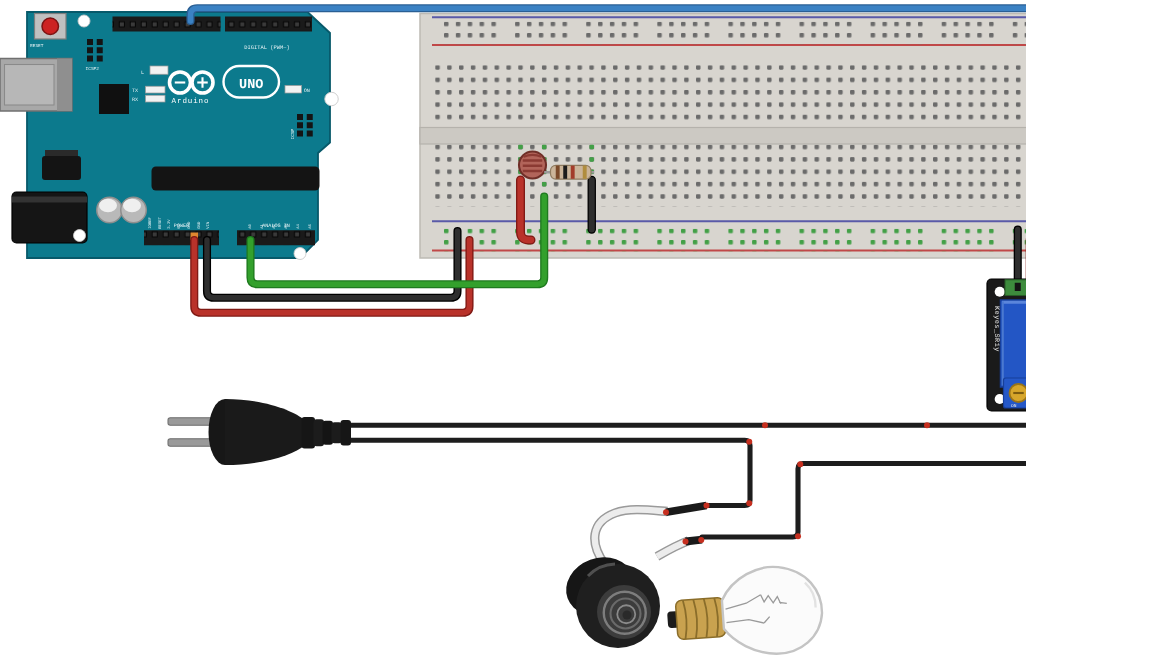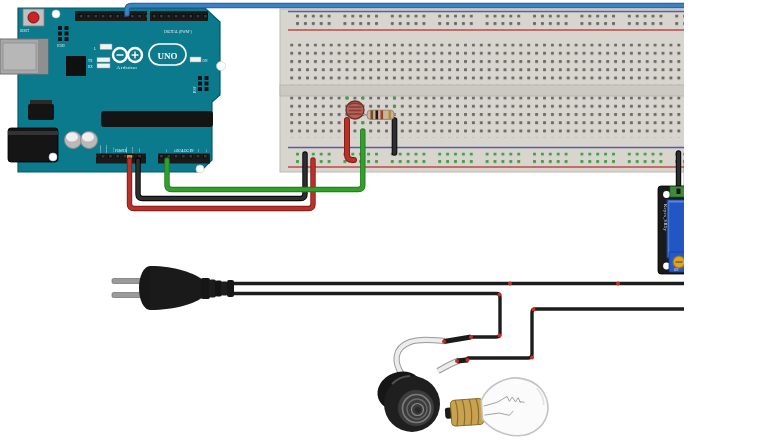--- a/index.html
+++ b/index.html
@@ -1,17 +1,17 @@
 <!DOCTYPE html>
 <html><head>
 <meta charset="utf-8">
 <style>
   html,body{margin:0;padding:0;background:#fff;}
   #stage{position:relative;width:684px;height:445px;background:#ffffff;overflow:hidden;
-         font-family:Liberation Serif, serif;}
+         font-family:Liberation Mono, monospace;}
   svg{position:absolute;left:0;top:0;}
   text{user-select:none;}
 </style>
 </head>
 <body>
 
 <div id="stage">
 <svg width="768" height="445" viewBox="0 0 768 445">
   <defs>
     <pattern id="bankHolesTop" x="345.5" y="43.5" width="7.9" height="8.25" patternUnits="userSpaceOnUse">

